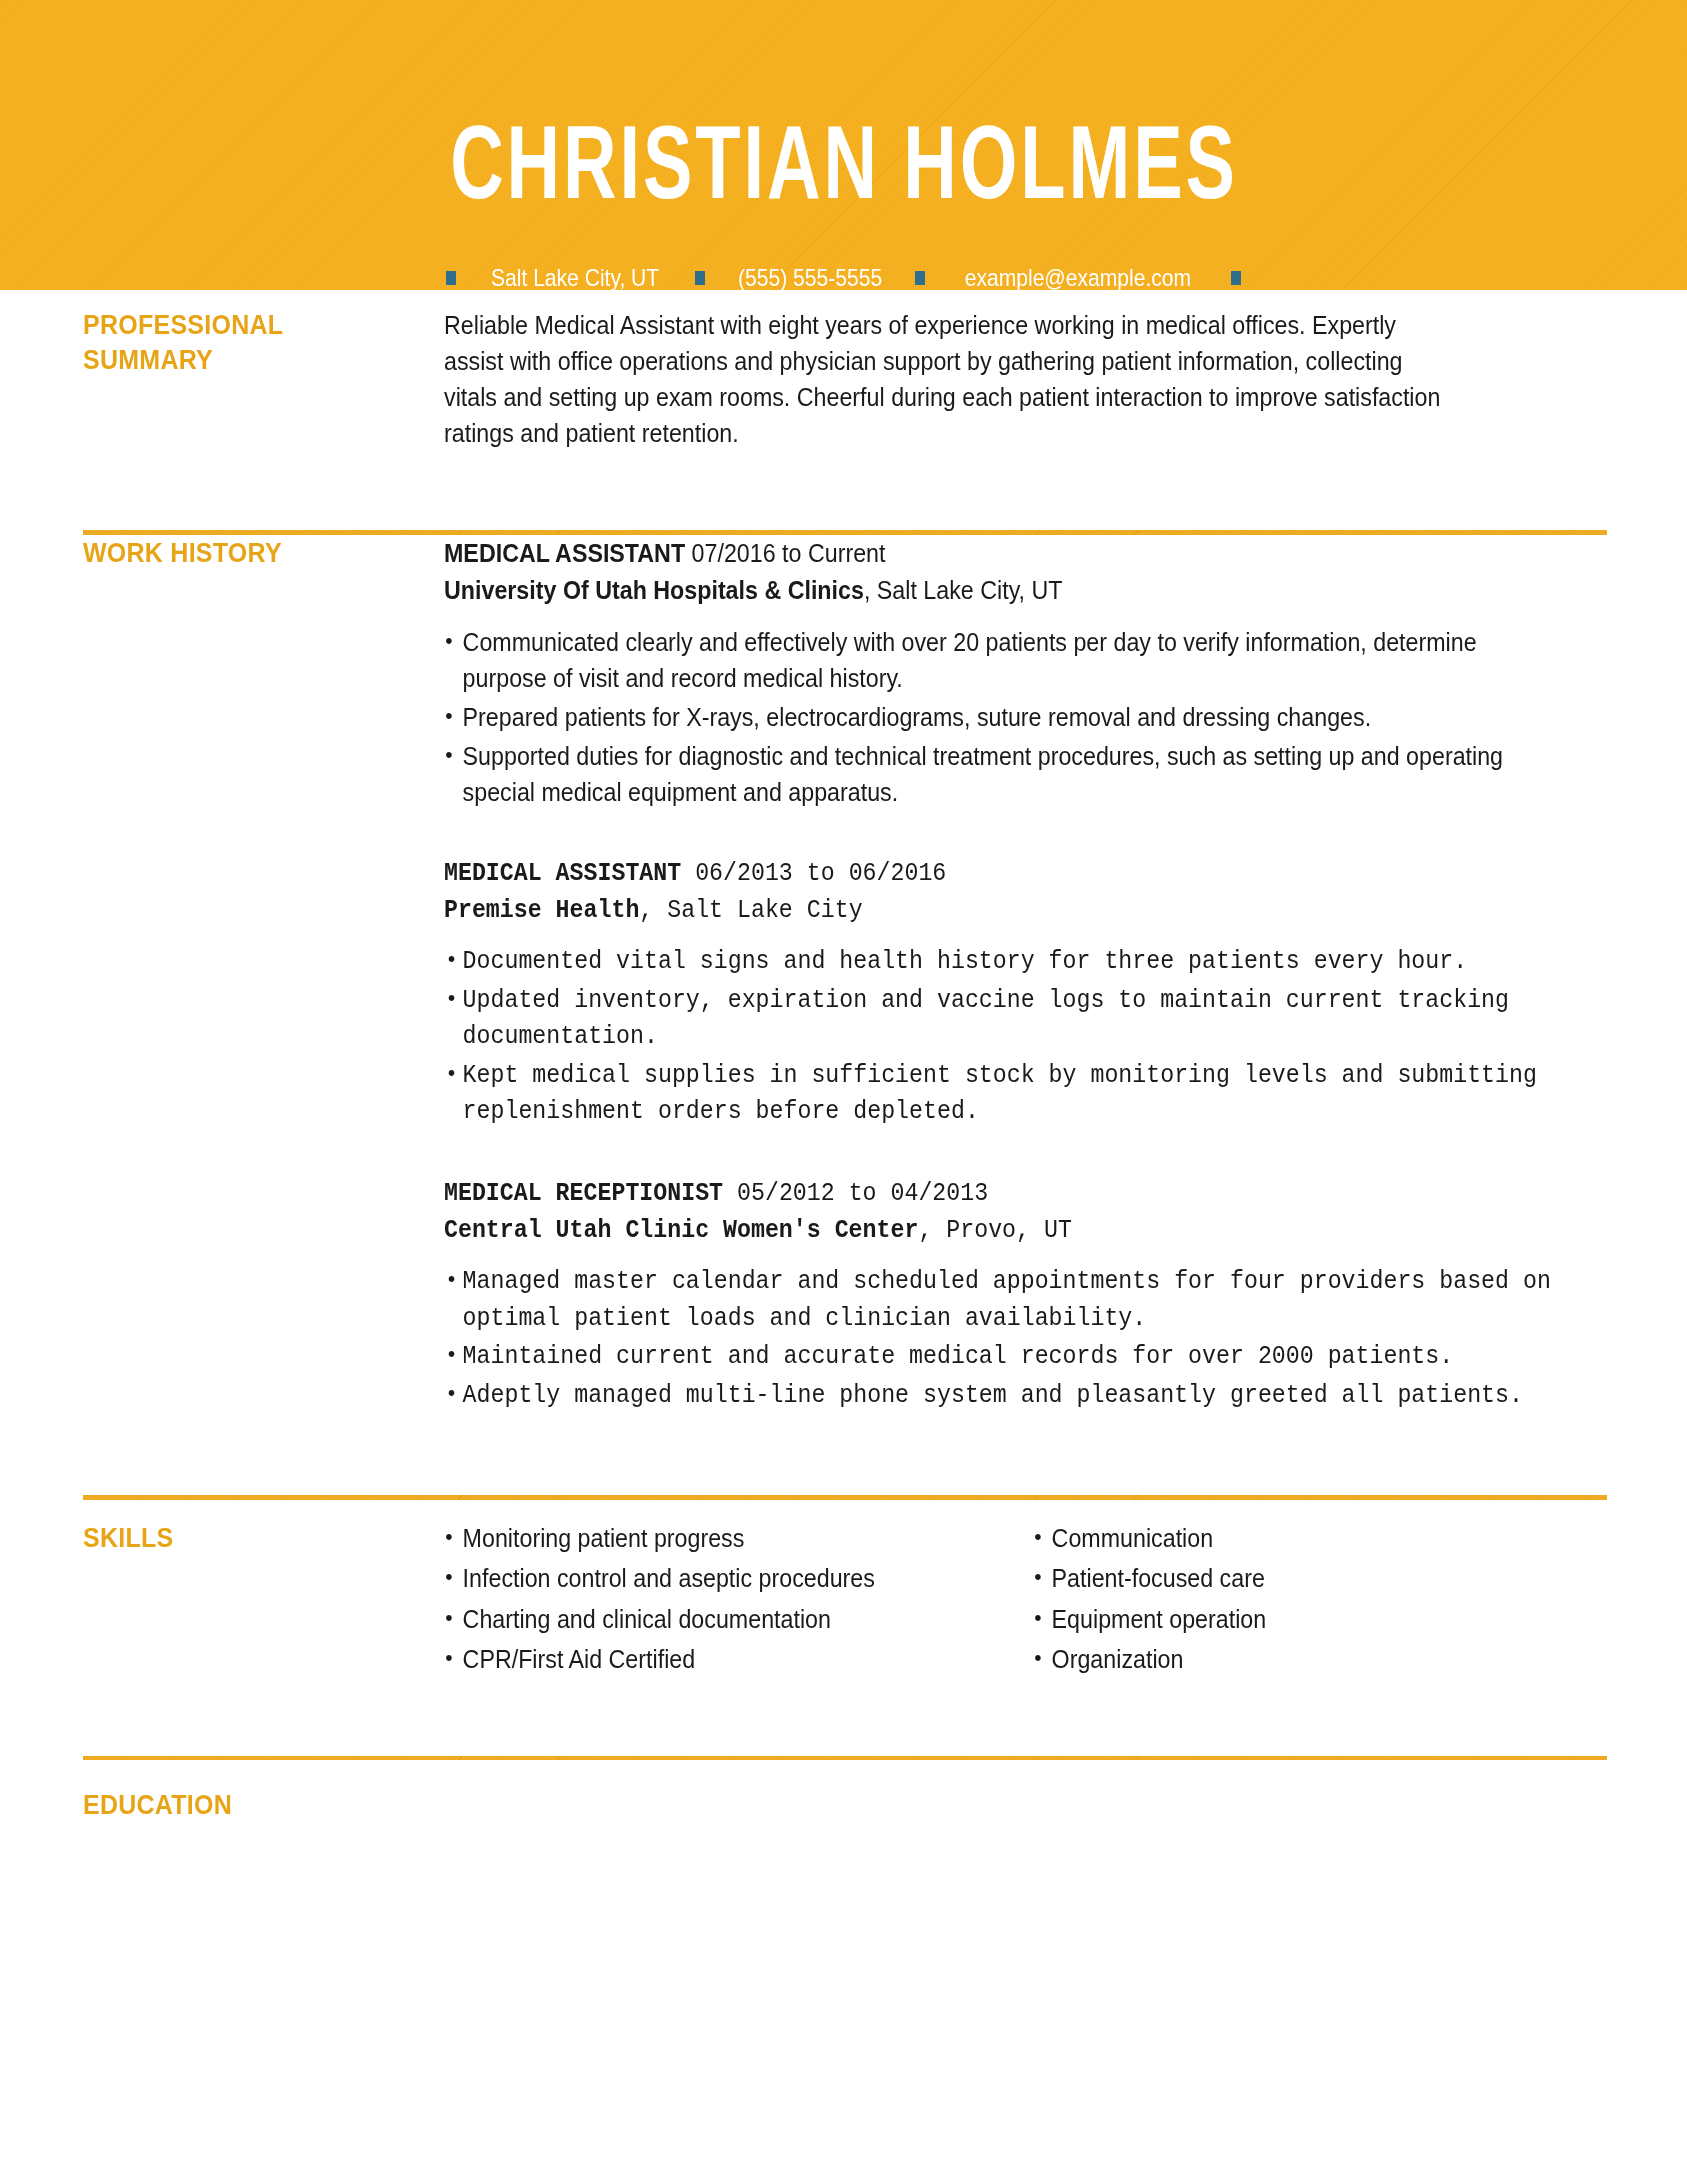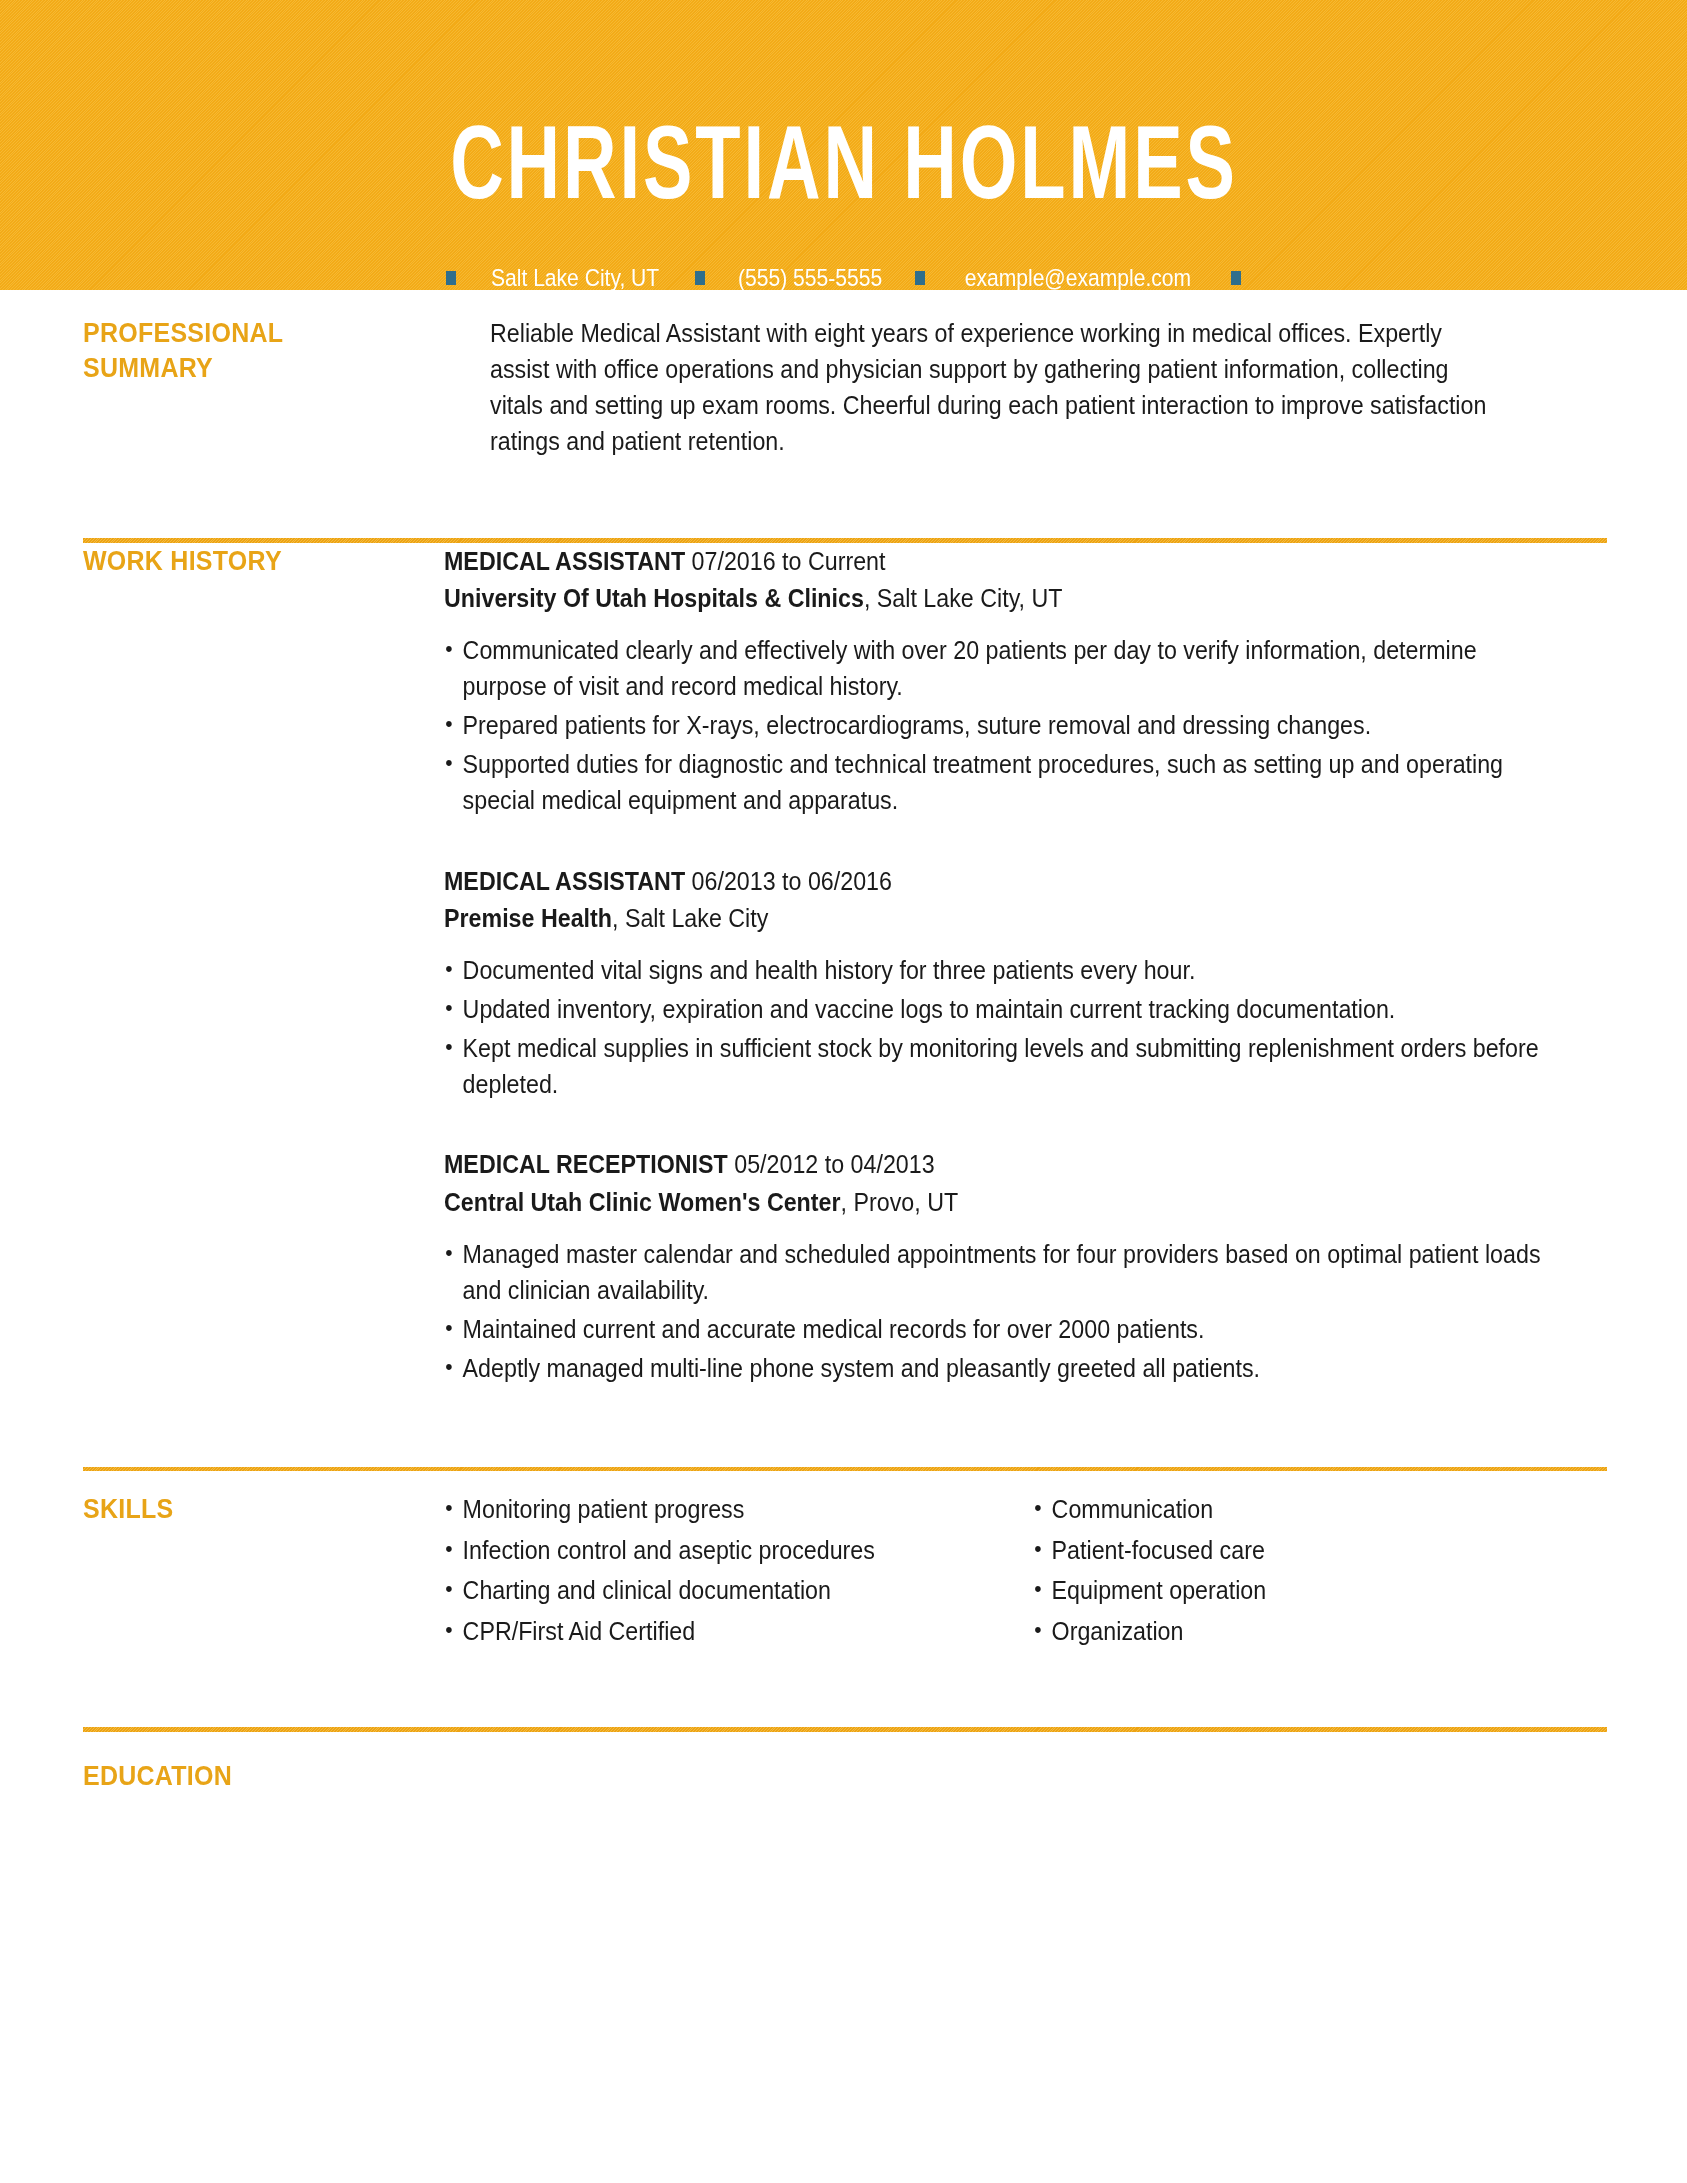--- a/index.html
+++ b/index.html
@@ -103,33 +103,33 @@
     transform: scaleX(0.88);
     transform-origin: left center;
   }
   .sec-body {
     flex: 1 1 auto;
     font-size: 25px;
     line-height: 1.44;
   }
 
   
-  #summary-section { padding-top: 25px; gap: 46px; }
+  #summary-section { padding-top: 17px; }
   .summary-text {
     max-width: 1085px;
     transform: scaleX(0.93);
     transform-origin: left top;
     width: 1171px;
   }
 
   
   #work-divider { margin-top: 79px; }
   #work-section { }
   .job { margin-bottom: 0; }
-  .job + .job { margin-top: 44px; }
+  .job + .job { margin-top: 44px; font-family: Liberation Mono, monospace; }
   .job-title-row {
     font-size: 25px;
     line-height: 1.5;
     transform: scaleX(0.93);
     transform-origin: left top;
     width: 1171px;
   }
   .job-title { font-weight: bold; }
   .job-dates { font-weight: normal; }
   .job-org { font-weight: bold; }

